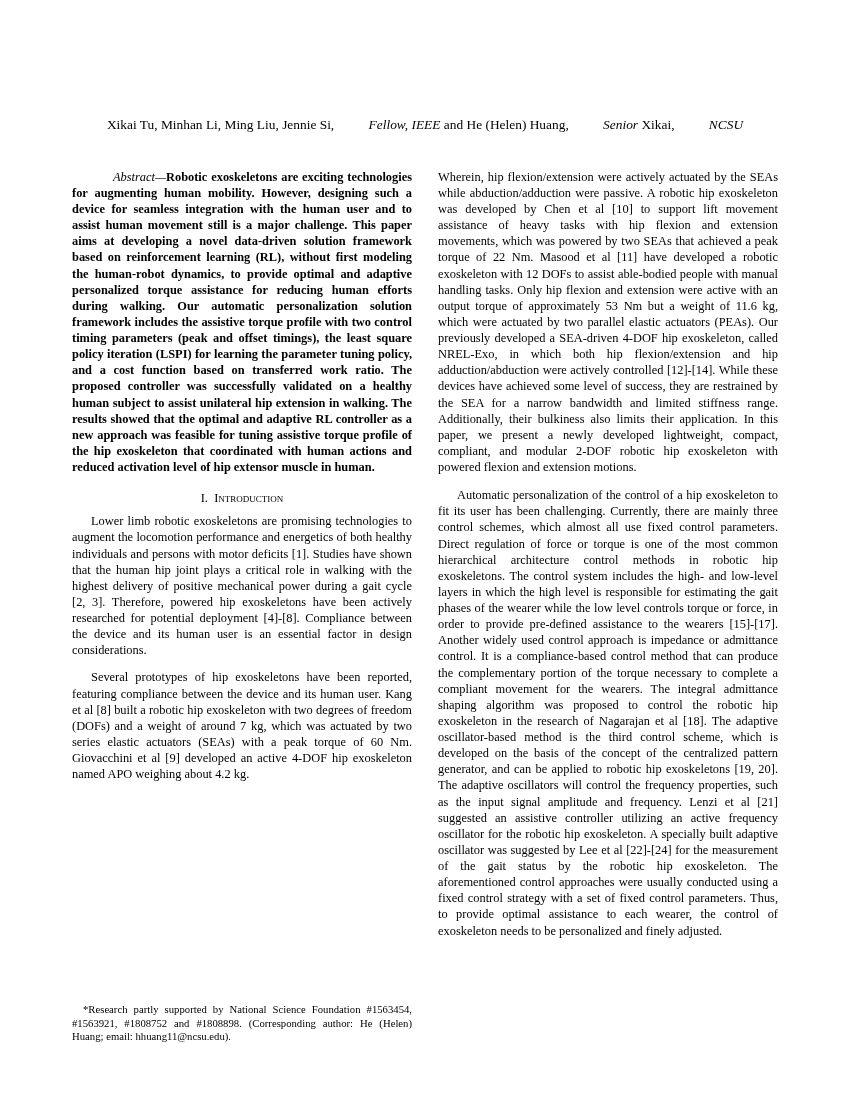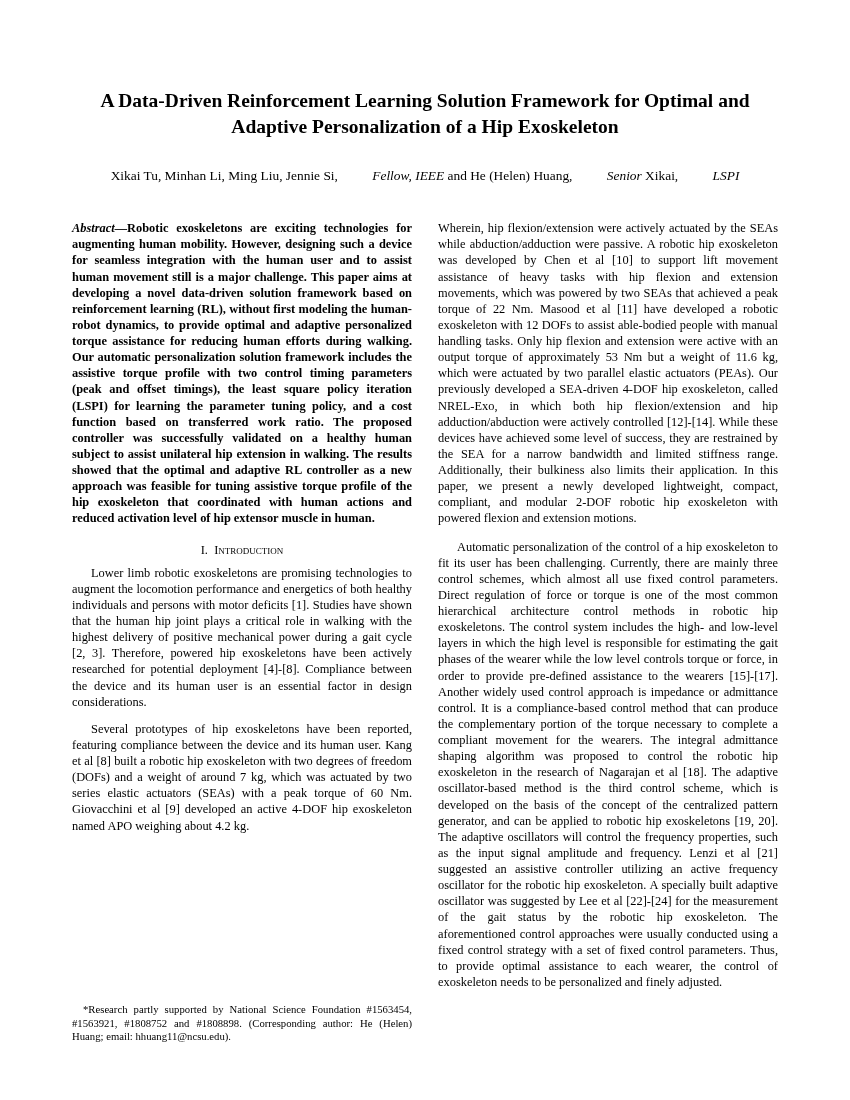--- a/index.html
+++ b/index.html
@@ -48,21 +48,22 @@
   }
   p { margin: 0; }
   .indent { text-indent: 19px; }
   .abstract {
     font-weight: bold;
     text-align: justify;
     line-height: 1.30;
   }
   .abstract .lead {
     font-style: italic;
-    font-weight: bold;
+    font-weight: normal;
+    margin-left: 41px;
   }
   .keywords {
     margin-top: 13px;
     text-align: justify;
     line-height: 1.30;
   }
   .keywords .lead {
     font-style: italic;
     font-weight: bold;
   }
@@ -95,24 +96,23 @@
     margin-bottom: 3px;
   }
   .fn { margin: 0; text-indent: 11px; }
   .fn.first { text-indent: 11px; }
 </style>
 </head>
 <body>
 
 <div class="page">
 
-  <div class="title">A Data-Driven Reinforcement Learning Solution Framework for Optimal and Adaptive Personalization of a Hip Exoskeleton</div>
 
   <div class="authors">
-    <span>Xikai Tu, Minhan Li, Ming Liu, Jennie Si, </span><span class="it">Fellow, IEEE</span><span> and He (Helen) Huang, </span><span class="it">Senior</span><span> Xikai, </span><span class="it">LSPI</span>
+    <span>Xikai Tu, Minhan Li, Ming Liu, Jennie Si, </span><span class="it">Fellow, IEEE</span><span> and He (Helen) Huang, </span><span class="it">Senior</span><span> Xikai, </span><span class="it">NCSU</span>
   </div>
 
   <div class="columns">
 
     <div class="col">
 
       <p class="abstract">
         <span class="lead">Abstract—</span><span>Robotic exoskeletons are exciting technologies for augmenting human mobility. However, designing such a device for seamless integration with the human user and to assist human movement still is a major challenge. This paper aims at developing a novel data-driven solution framework based on reinforcement learning (RL), without first modeling the human-robot dynamics, to provide optimal and adaptive personalized torque assistance for reducing human efforts during walking. Our automatic personalization solution framework includes the assistive torque profile with two control timing parameters (peak and offset timings), the least square policy iteration (LSPI) for learning the parameter tuning policy, and a cost function based on transferred work ratio. The proposed controller was successfully validated on a healthy human subject to assist unilateral hip extension in walking. The results showed that the optimal and adaptive RL controller as a new approach was feasible for tuning assistive torque profile of the hip exoskeleton that coordinated with human actions and reduced activation level of hip extensor muscle in human.</span>
       </p>
 

